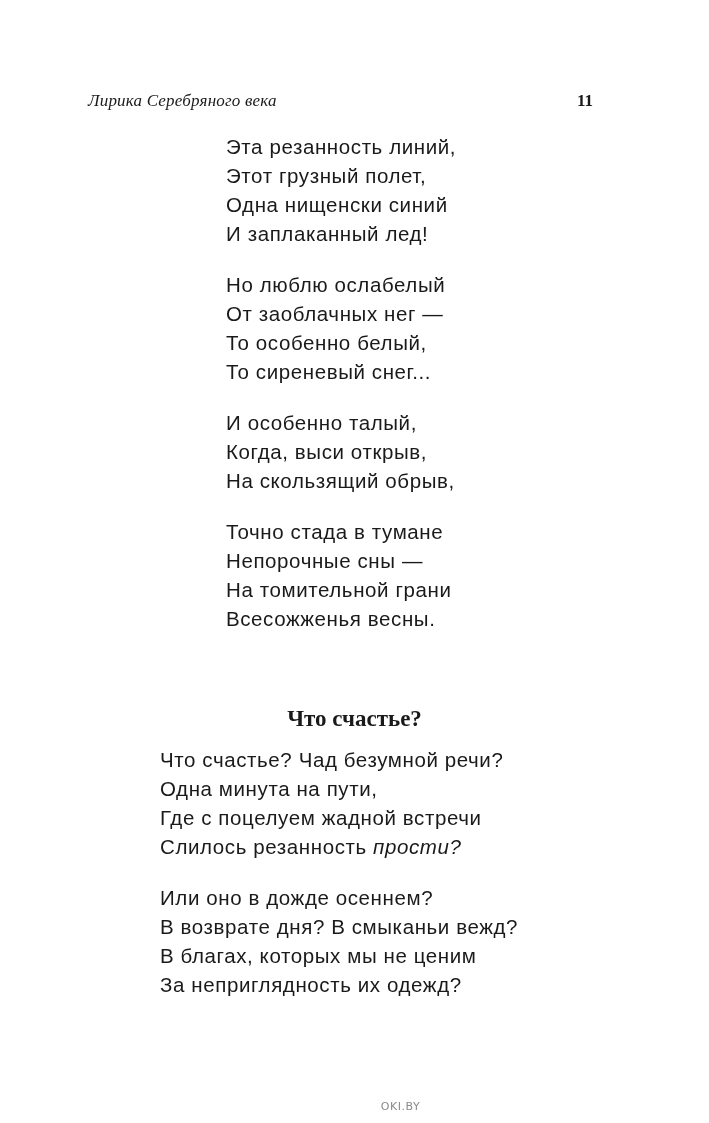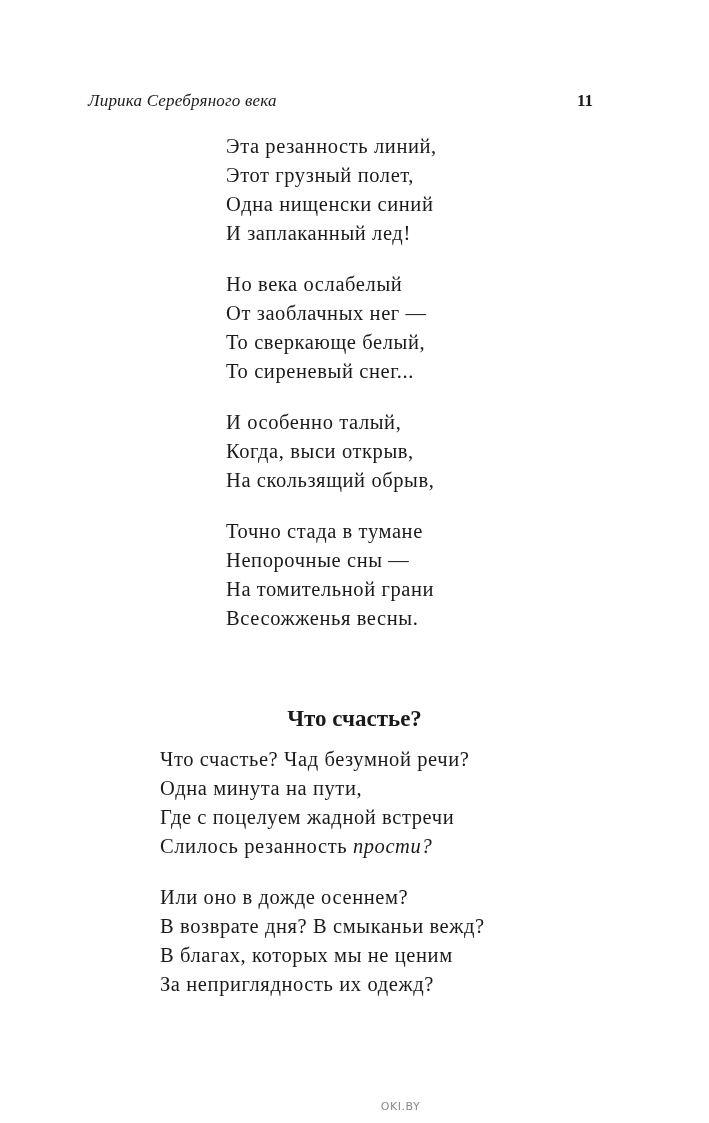--- a/index.html
+++ b/index.html
@@ -3,21 +3,21 @@
 <meta charset="utf-8">
 <style>
   html, body { margin: 0; padding: 0; background: #ffffff; }
   body { width: 709px; height: 1123px; position: relative; overflow: hidden;
          font-family: "DejaVu Serif", "Liberation Serif", serif; color: #1a1a1a; }
   .running-head { position: absolute; top: 91px; left: 88px; width: 505px; height: 24px; text-align: right; }
   .running-title { position: absolute; left: 0; top: 0; font-family: "Liberation Serif", serif;
                    font-style: italic; font-size: 17px; letter-spacing: 0.2px; }
   .page-number { position: absolute; right: 0; top: 0; font-family: "Liberation Serif", serif;
                  font-weight: bold; font-size: 17px; }
-  .poem { position: absolute; font-family: Liberation Serif, serif; font-size: 20.5px;
+  .poem { position: absolute; font-family: Liberation Sans, sans-serif; font-size: 20.5px;
           line-height: 29px; letter-spacing: 0.6px; }
   .poem1 { left: 226px; top: 132px; }
   .stanza { margin: 0 0 22px 0; }
   .line { display: block; white-space: nowrap; }
   .poem-title { position: absolute; left: 0; width: 709px; top: 706px; text-align: center;
                 font-family: "Liberation Serif", serif; font-weight: bold; font-size: 23px; }
   .poem2 { left: 160px; top: 745px; }
   .italic { font-style: italic; }
   .watermark { position: absolute; top: 1100px; left: 0; width: 709px; text-align: center;
                font-family: "DejaVu Sans", sans-serif; font-size: 11px; color: #8a8a8a; letter-spacing: 0.5px; margin-left: 46px; }
@@ -31,23 +31,23 @@
 </div>
 
 <div class="poem poem1">
   <div class="stanza">
     <span class="line">Эта резанность линий,</span>
     <span class="line">Этот грузный полет,</span>
     <span class="line">Одна нищенски синий</span>
     <span class="line">И заплаканный лед!</span>
   </div>
   <div class="stanza">
-    <span class="line">Но века ослабелый</span>
+    <span class="line">Но люблю ослабелый</span>
     <span class="line">От заоблачных нег —</span>
-    <span class="line">То сверкающе белый,</span>
+    <span class="line">То особенно белый,</span>
     <span class="line">То сиреневый снег...</span>
   </div>
   <div class="stanza">
     <span class="line">И особенно талый,</span>
     <span class="line">Когда, выси открыв,</span>
     <span class="line">На скользящий обрыв,</span>
   </div>
   <div class="stanza">
     <span class="line">Точно стада в тумане</span>
     <span class="line">Непорочные сны —</span>

